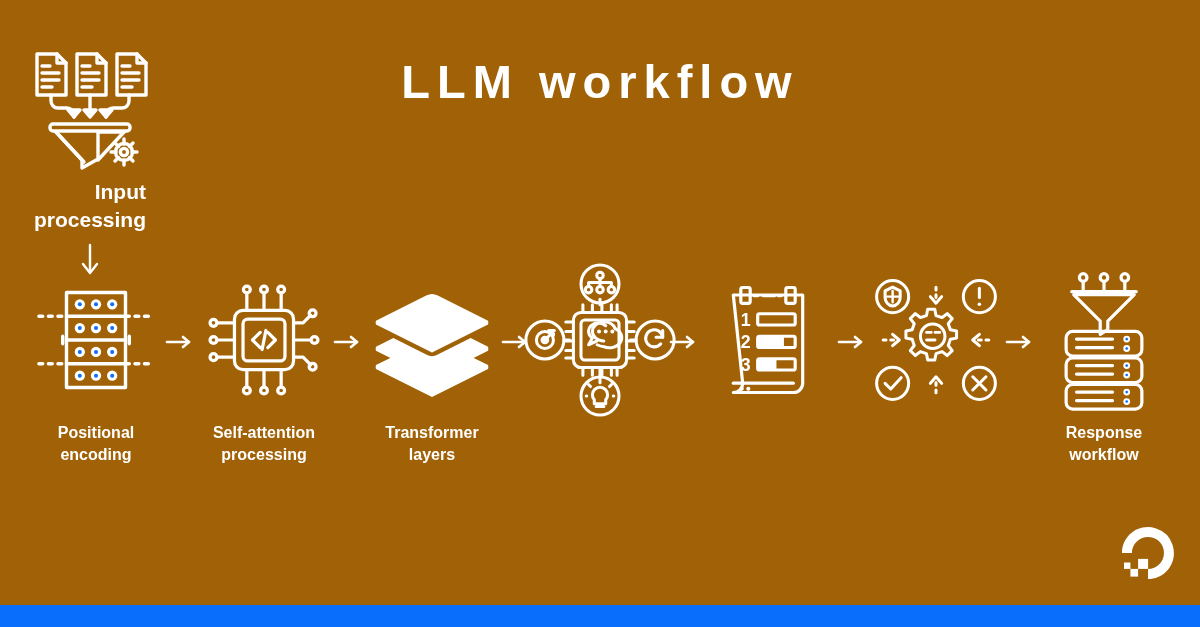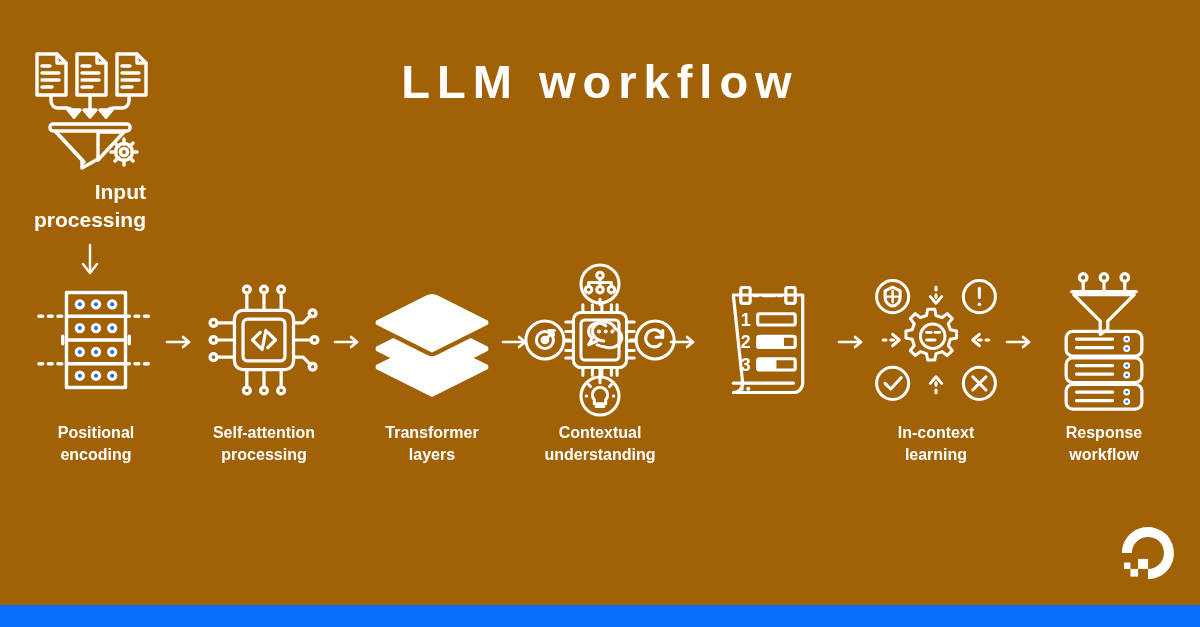--- a/index.html
+++ b/index.html
@@ -328,22 +328,20 @@
             <circle cx="22" cy="81" r="3" fill="#ffffff"></circle>
             <path d="M22 81 l10 -10 M31 71 h-5 M31 71 v5"></path>
 
             <circle cx="138" cy="81" r="20"></circle>
             <path d="M118 81 h-6"></path>
             <path d="M146 78 a9 9 0 1 0 -2 7"></path>
             <path d="M146 71 v7 h-7"></path>
           </svg>
         </span>
       </div>
-      <div class="stage-label">Contextual
-understanding</div>
     </div>
 
     <div class="arrow-sep">
       <svg viewBox="0 0 30 16" width="30" height="16" fill="none" stroke="#ffffff" stroke-width="2.6" stroke-linecap="round" stroke-linejoin="round">
         <path d="M2 8 h22"></path>
           <path d="M18 3 l6 5 l-6 5"></path>
       </svg>
     </div>
 
     <div class="stage">
@@ -415,22 +413,20 @@
             <path d="M64 24 l6 7 l6 -7"></path>
             <path d="M70 126 v-14" stroke-dasharray="3 5"></path>
             <path d="M64 116 l6 -7 l6 7"></path>
             <path d="M14 70 h14" stroke-dasharray="3 5"></path>
             <path d="M24 64 l7 6 l-7 6"></path>
             <path d="M126 70 h-14" stroke-dasharray="3 5"></path>
             <path d="M116 64 l-7 6 l7 6"></path>
           </svg>
         </span>
       </div>
-      <div class="stage-label">In-context
-learning</div>
     </div>
 
     <div class="arrow-sep">
       <svg viewBox="0 0 30 16" width="30" height="16" fill="none" stroke="#ffffff" stroke-width="2.6" stroke-linecap="round" stroke-linejoin="round">
         <path d="M2 8 h22"></path>
           <path d="M18 3 l6 5 l-6 5"></path>
       </svg>
     </div>
 
     <div class="stage">

